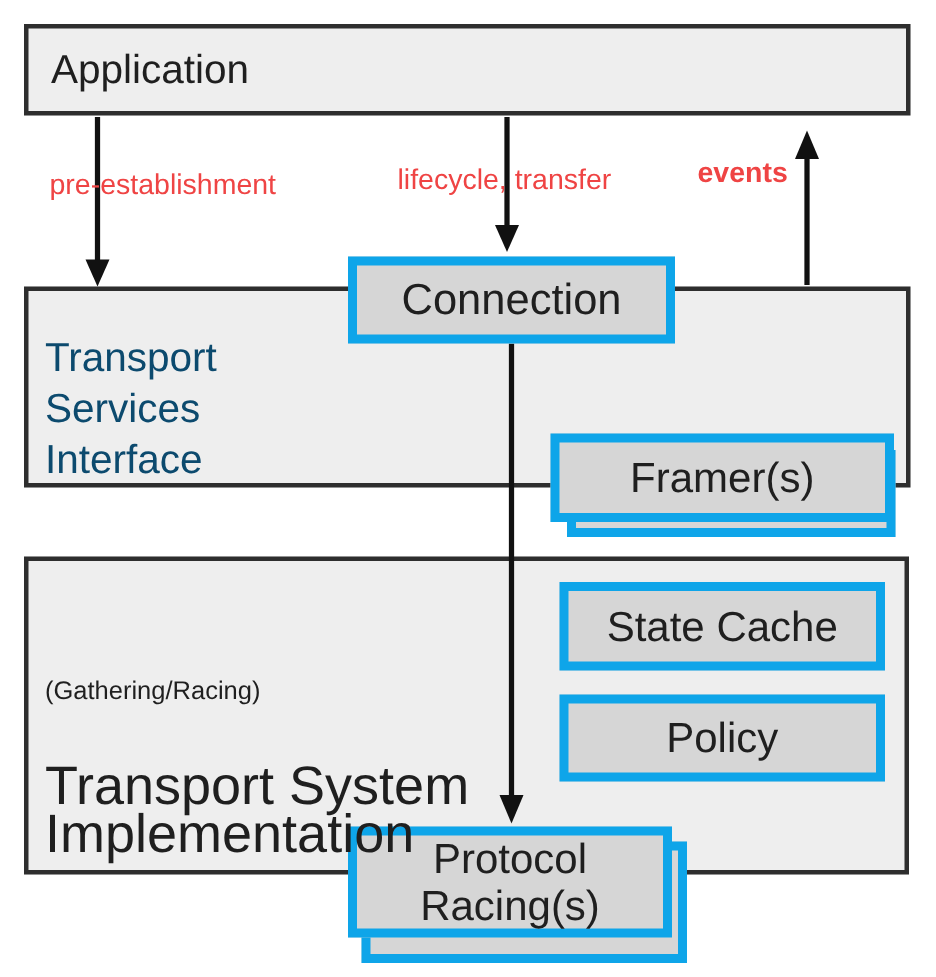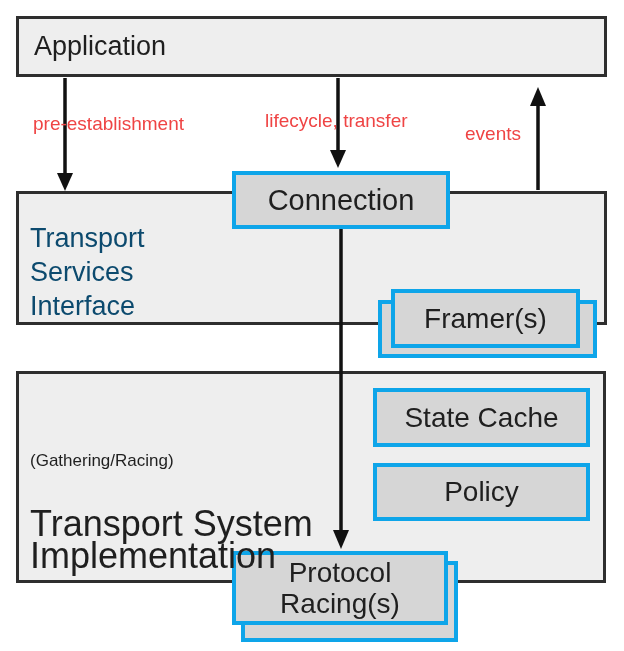--- a/index.html
+++ b/index.html
@@ -15,21 +15,21 @@
     background: #ffffff;
     overflow: hidden;
   }
   .box {
     position: absolute;
     border: 3px solid #2e2e2e;
     background: #eeeeee;
   }
   .darkbox {
     position: absolute;
-    border: 4px solid #0ea5e9;
+    border: 6px solid #0ea5e9;
     background: #d6d6d6;
     display: flex;
     align-items: center;
     justify-content: center;
     text-align: center;
     font-size: 28px;
     z-index: 3;
   }
   .layer-light { z-index: 1; }
   svg.arrows {
@@ -55,34 +55,34 @@
   .app-box {
     left: 16px; top: 16px; width: 591px; height: 61px;
     display: flex; align-items: center;
     padding-left: 15px;
     font-size: 27px;
   }
   .tsi-box { left: 16px; top: 191px; width: 591px; height: 134px; }
   .impl-box { left: 16px; top: 371px; width: 590px; height: 212px; }
   .connection-box { left: 232px; top: 171px; width: 218px; height: 58px; font-size: 29px; }
   .framer-back  { left: 378px; top: 300px; width: 219px; height: 58px; }
-  .framer-front { left: 367px; top: 289px; width: 189px; height: 59px; margin-left: 24px; }
+  .framer-front { left: 367px; top: 289px; width: 229px; height: 59px; }
   .statecache-box { left: 373px; top: 388px; width: 217px; height: 59px; }
   .policy-box     { left: 373px; top: 463px; width: 217px; height: 58px; }
   .protocol-back  { left: 241px; top: 561px; width: 217px; height: 81px; }
   .protocol-front {
     left: 232px; top: 551px; width: 216px; height: 74px;
     flex-direction: column; line-height: 31px;
   }
   .tsi-label { left: 30px; top: 221px; }
   .gathering-label { left: 30px; top: 445px; font-size: 17px; line-height: 32px; }
   .impl-label { left: 30px; top: 508px; font-size: 36px; line-height: 32px; }
   .pre-label { left: 33px; top: 113px; }
   .lifecycle-label { left: 265px; top: 110px; }
-  .events-label { left: 465px; top: 123px; }
+  .events-label { left: 465px; top: 105px; font-weight: bold; }
   .line-span { display: block; }
 </style>
 </head>
 <body>
 
 <div class="canvas">
 
   <div class="box app-box layer-light">
     <span>Application</span>
   </div>

